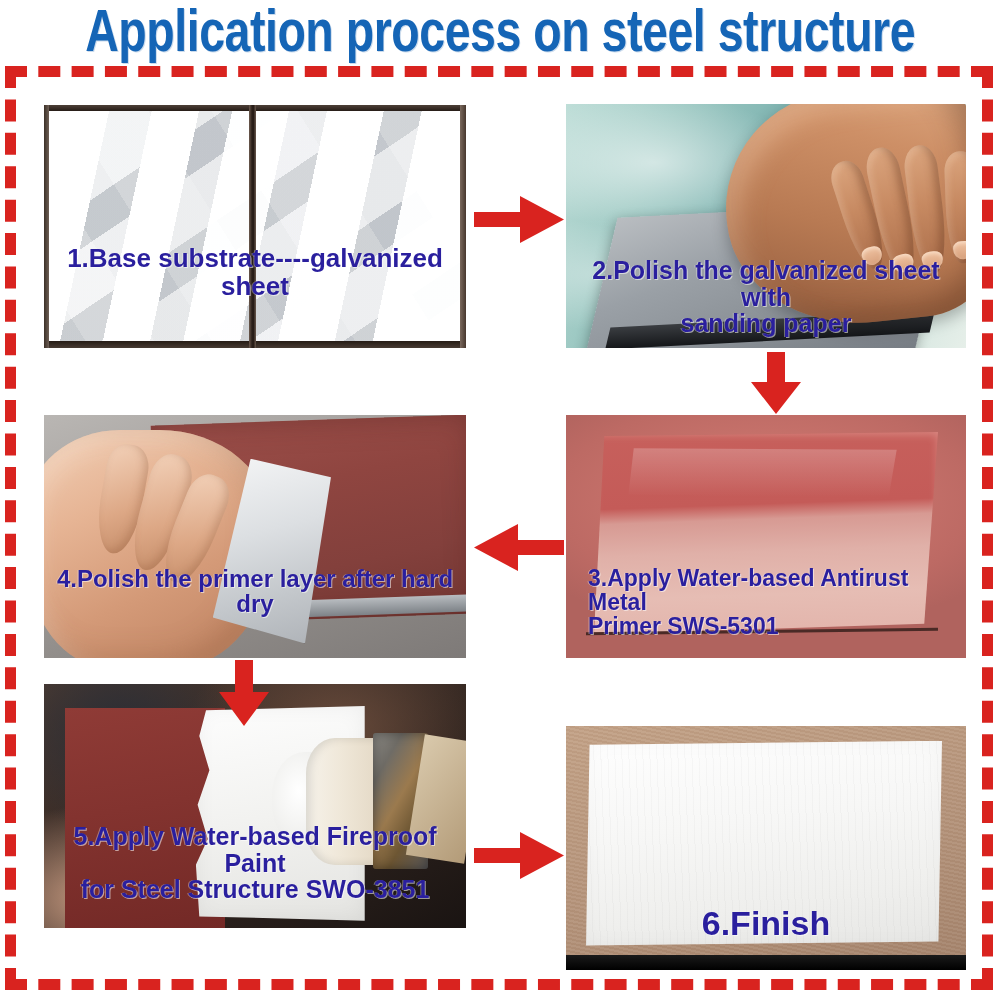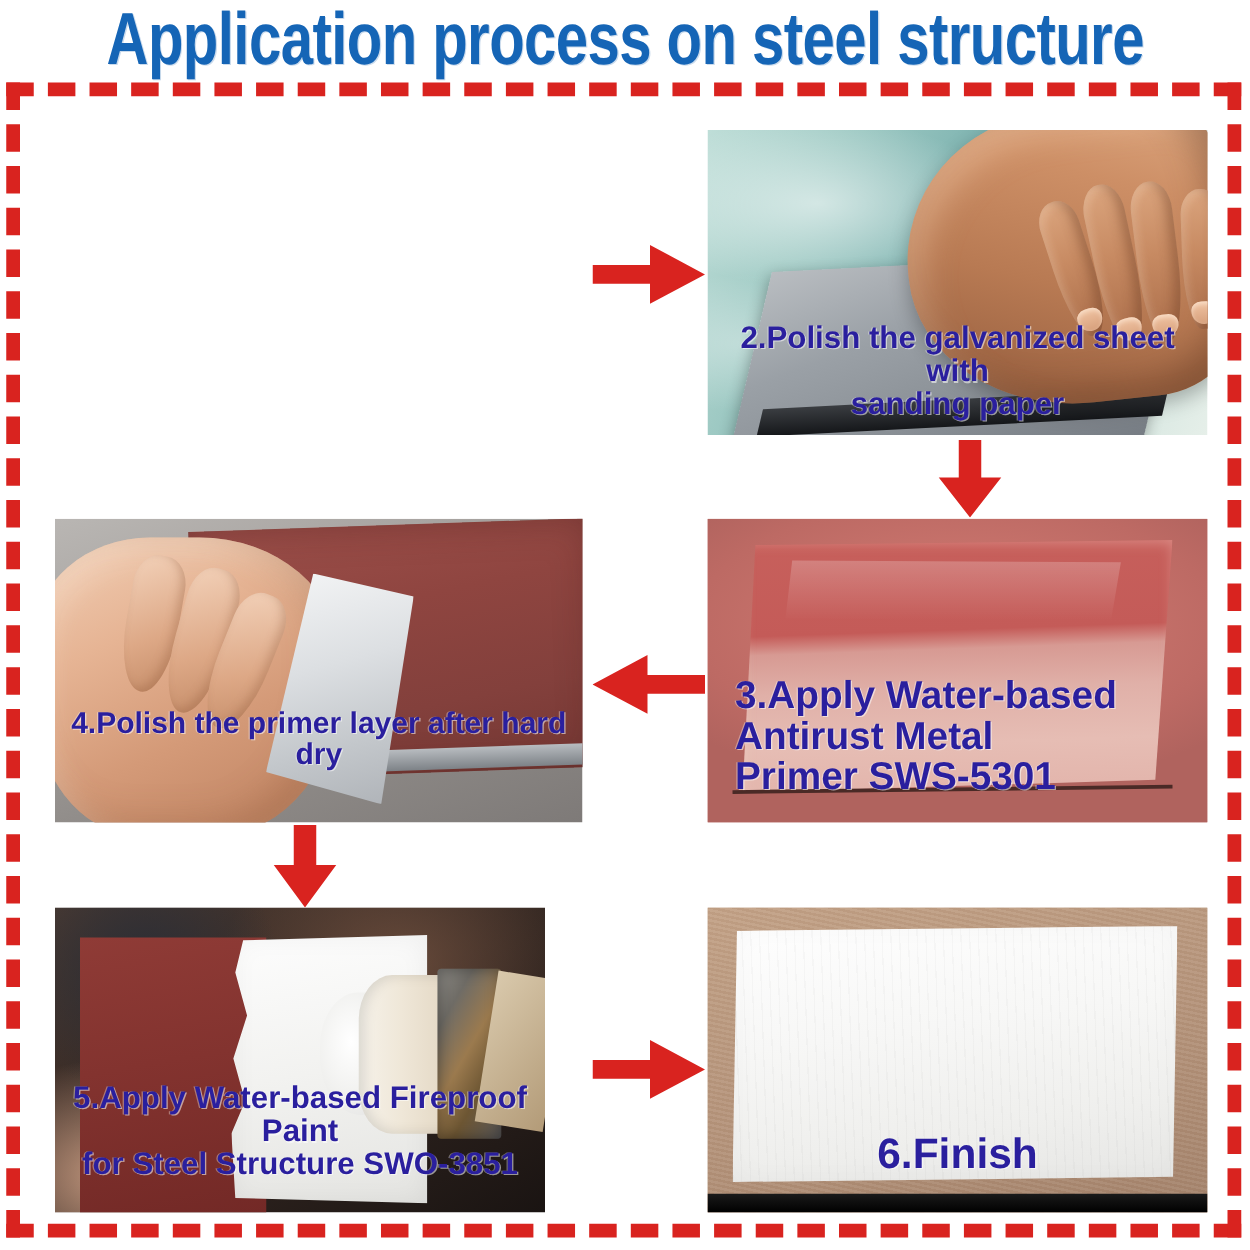--- a/index.html
+++ b/index.html
@@ -76,21 +76,21 @@
       -1px 0 0 rgba(255,255,255,0.35);
     white-space: pre-line;
     pointer-events: none;
   }
 
   
   #panel-1 { left:44px;  top:105px; width:422px; height:243px; }
   #panel-2 { left:566px; top:104px; width:400px; height:244px; }
   #panel-3 { left:566px; top:415px; width:400px; height:243px; }
   #panel-4 { left:44px;  top:415px; width:422px; height:243px; }
-  #panel-5 { left:44px;  top:726px; width:392px; height:244px; }
+  #panel-5 { left:44px;  top:684px; width:422px; height:244px; }
   #panel-6 { left:566px; top:726px; width:400px; height:244px; }
 
   
   .ph1 {
     background:
       linear-gradient(102deg, rgba(255,255,255,.95) 0 14%, rgba(200,203,206,.25) 14% 23%, rgba(255,255,255,.9) 23% 33%, rgba(188,192,196,.3) 33% 40%, rgba(255,255,255,.85) 40% 52%, rgba(198,201,205,.28) 52% 60%, rgba(255,255,255,.9) 60% 72%, rgba(190,194,198,.3) 72% 80%, rgba(255,255,255,.88) 80% 100%),
       linear-gradient(-34deg, rgba(255,255,255,.75) 0 10%, rgba(176,181,186,.45) 10% 17%, rgba(255,255,255,.8) 17% 29%, rgba(168,173,179,.4) 29% 36%, rgba(255,255,255,.75) 36% 48%, rgba(178,183,188,.42) 48% 56%, rgba(255,255,255,.8) 56% 68%, rgba(172,177,183,.4) 68% 76%, rgba(255,255,255,.78) 76% 100%),
       linear-gradient(58deg, rgba(214,217,220,.55) 0 8%, rgba(255,255,255,.6) 8% 20%, rgba(205,209,213,.5) 20% 30%, rgba(255,255,255,.55) 30% 44%, rgba(209,213,217,.5) 44% 55%, rgba(255,255,255,.6) 55% 70%, rgba(203,207,212,.5) 70% 82%, rgba(255,255,255,.6) 82% 100%),
       #cfd2d5;
     filter: contrast(1.05);
@@ -317,20 +317,30 @@
 <body>
 
 <div class="title-bar">
   <div class="title-text">Application process on steel structure</div>
 </div>
 
 <div class="dashed-frame"></div>
 
 <div class="grid">
 
+  <div class="panel" id="panel-1">
+    <div class="photo ph1">
+      <div class="ph1-edge-t"></div>
+      <div class="ph1-edge-b"></div>
+      <div class="ph1-edge-l"></div>
+      <div class="ph1-edge-r"></div>
+      <div class="ph1-seam"></div>
+    </div>
+    <div class="caption" style="bottom:48px; font-size:26px;">1.Base substrate----galvanized sheet</div>
+  </div>
 
   <div class="panel" id="panel-2">
     <div class="photo ph2">
       <div class="ph2-sheet"></div>
       <div class="ph2-sheet-edge"></div>
       <div class="ph2-hand">
         <div class="ph2-finger ph2-f1">
           <div class="ph2-nail" style="left:18%;bottom:4%;width:64%;height:16%;"></div>
         </div>
         <div class="ph2-finger ph2-f2">
@@ -348,21 +358,21 @@
 sanding paper</div>
   </div>
 
   <div class="panel" id="panel-3">
     <div class="photo ph3">
       <div class="ph3-plate">
         <div class="ph3-gloss"></div>
       </div>
       <div class="ph3-underline"></div>
     </div>
-    <div class="caption" style="bottom:20px; font-size:31px; text-align:left; padding-left:22px;">3.Apply Water-based Antirust Metal
+    <div class="caption" style="bottom:20px; font-size:23px; text-align:left; padding-left:22px;">3.Apply Water-based Antirust Metal
   Primer SWS-5301</div>
   </div>
 
   <div class="panel" id="panel-4">
     <div class="photo ph4">
       <div class="ph4-plate"></div>
       <div class="ph4-plate-edge"></div>
       <div class="ph4-hand">
         <div class="ph4-finger" style="left:30%;top:6%;width:17%;height:46%;transform:rotate(10deg);"></div>
         <div class="ph4-finger" style="left:46%;top:10%;width:17%;height:50%;transform:rotate(16deg);"></div>

